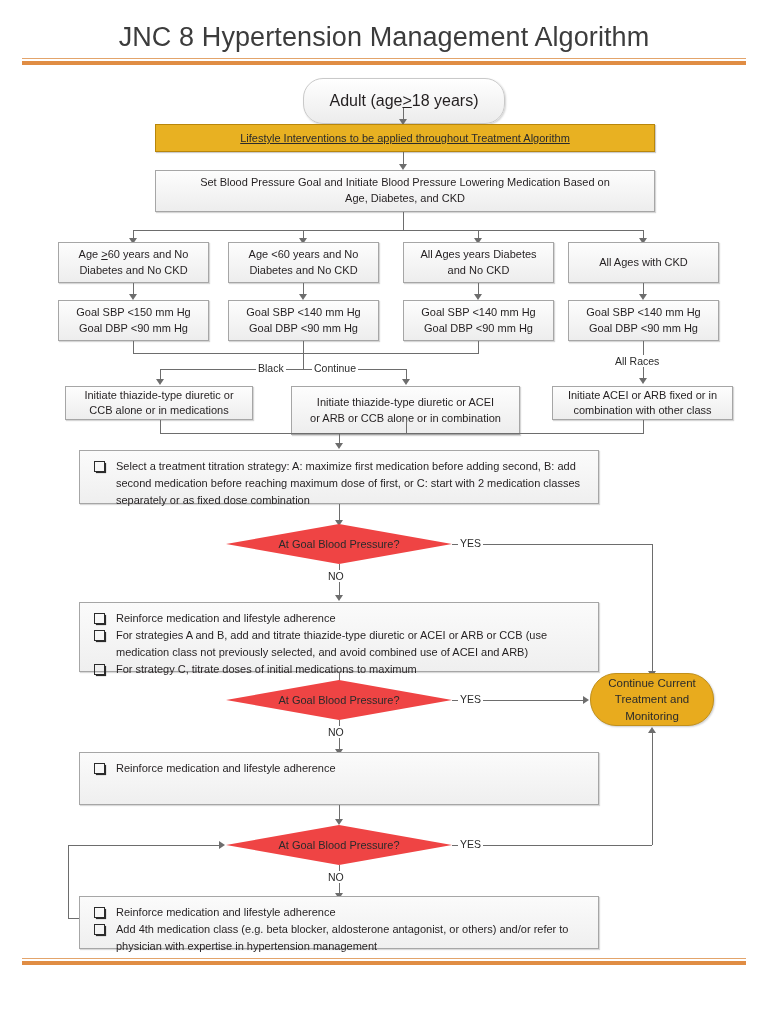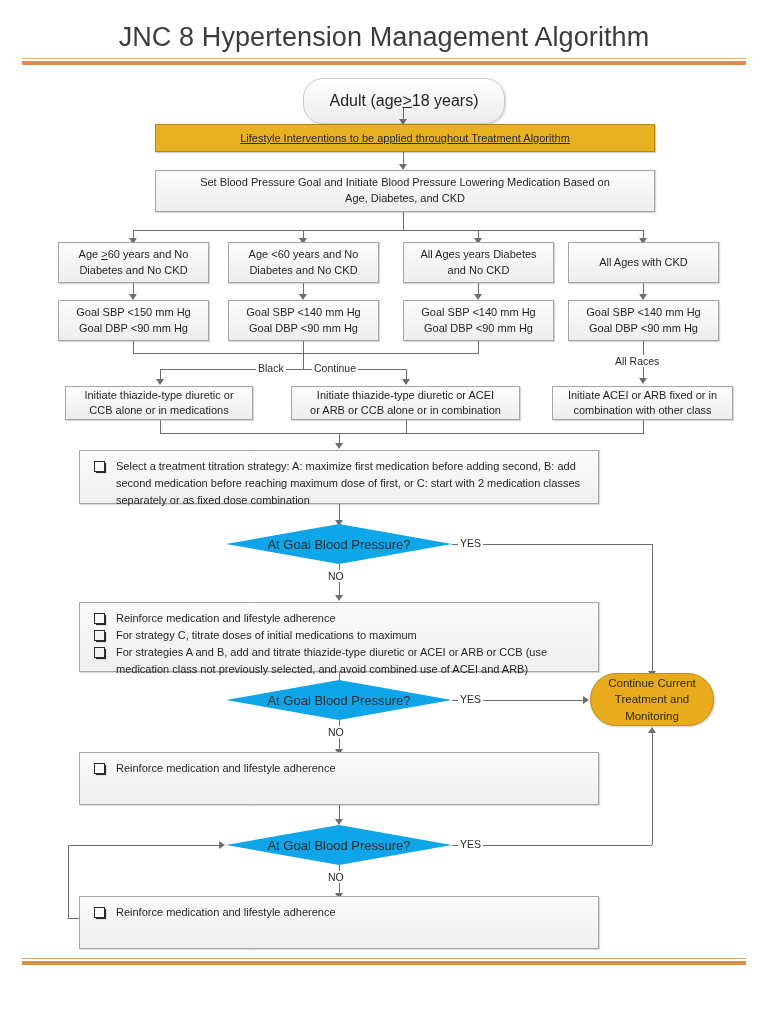--- a/index.html
+++ b/index.html
@@ -109,26 +109,26 @@
     width: 9px; height: 9px;
     border: 1.6px solid #2b2b2b;
     margin: 3px 11px 0 6px;
     box-shadow: 1.5px 1.5px 0 -0.4px #2b2b2b;
   }
   .litxt { flex: 1 1 auto; }
 
   
   .diamond {
     position: absolute;
-    background: #0ea5e9;
+    background: #ef4444;
     clip-path: polygon(50% 0%, 100% 50%, 50% 100%, 0% 50%);
     display: flex;
     align-items: center;
     justify-content: center;
-    font-size: 13px;
+    font-size: 11px;
     color: #2b2b2b;
   }
 
   
   .ln {
     position: absolute;
     background: #6d6d6d;
   }
   .vln { width: 1px; }
   .hln { height: 1px; }
@@ -264,21 +264,21 @@
 <div class="edgelabel" style="left:312px; top:362px;">Continue</div>
 
 <div class="ln vln" style="left:643px; top:341px; height:38px;"></div>
 <div class="arrow-down" style="left:639px; top:378px;"></div>
 <div class="edgelabel" style="left:613px; top:355px;">All Races</div>
 
 <div class="node greybox" style="left:65px; top:386px; width:188px; height:34px; flex-direction:column; line-height:1.4;">
   <span>Initiate thiazide-type diuretic or</span>
   <span>CCB alone or in medications</span>
 </div>
-<div class="node greybox" style="left:291px; top:386px; width:229px; height:34px; flex-direction:column; line-height:1.4;">
+<div class="node greybox" style="left:291px; top:386px; width:229px; height:49px; flex-direction:column; line-height:1.4;">
   <span>Initiate thiazide-type diuretic or ACEI</span>
   <span>or ARB or CCB alone or in combination</span>
 </div>
 <div class="node greybox" style="left:552px; top:386px; width:181px; height:34px; flex-direction:column; line-height:1.4;">
   <span>Initiate ACEI or ARB fixed or in</span>
   <span>combination with other class</span>
 </div>
 
 <div class="ln vln" style="left:160px; top:420px; height:13px;"></div>
 <div class="ln vln" style="left:406px; top:420px; height:13px;"></div>
@@ -309,25 +309,25 @@
 <div class="arrow-down" style="left:335px; top:595px;"></div>
 <div class="edgelabel" style="left:326px; top:570px;">NO</div>
 
 <div class="listbox" style="left:79px; top:602px; width:520px; height:70px;">
   <div class="li">
     <span class="cb"></span>
     <span class="litxt">Reinforce medication and lifestyle adherence</span>
   </div>
   <div class="li">
     <span class="cb"></span>
+    <span class="litxt">For strategies A and B, add and titrate thiazide-type diuretic or ACEI or ARB or CCB (use medication class not previously selected, and avoid combined use of ACEI and ARB)</span>
+  </div>
+  <div class="li">
+    <span class="cb"></span>
     <span class="litxt">For strategy C, titrate doses of initial medications to maximum</span>
-  </div>
-  <div class="li">
-    <span class="cb"></span>
-    <span class="litxt">For strategies A and B, add and titrate thiazide-type diuretic or ACEI or ARB or CCB (use medication class not previously selected, and avoid combined use of ACEI and ARB)</span>
   </div>
 </div>
 <div class="ln vln" style="left:339px; top:672px; height:14px;"></div>
 <div class="arrow-down" style="left:335px; top:685px;"></div>
 
 <div class="node amberround" style="left:590px; top:673px; width:124px; height:53px;">
   <span>Continue Current</span>
   <span>Treatment and</span>
   <span>Monitoring</span>
 </div>
@@ -365,13 +365,17 @@
 <div class="ln hln" style="left:68px; top:918px; width:12px;"></div>
 <div class="ln vln" style="left:68px; top:845px; height:73px;"></div>
 <div class="ln hln" style="left:68px; top:845px; width:152px;"></div>
 <div class="arrow-right" style="left:219px; top:841px;"></div>
 
 <div class="listbox" style="left:79px; top:896px; width:520px; height:53px;">
   <div class="li">
     <span class="cb"></span>
     <span class="litxt">Reinforce medication and lifestyle adherence</span>
   </div>
+  <div class="li">
+    <span class="cb"></span>
+    <span class="litxt">Add 4th medication class (e.g. beta blocker, aldosterone antagonist, or others)  and/or refer to physician with expertise in hypertension management</span>
+  </div>
 </div>
 
 </body></html>

